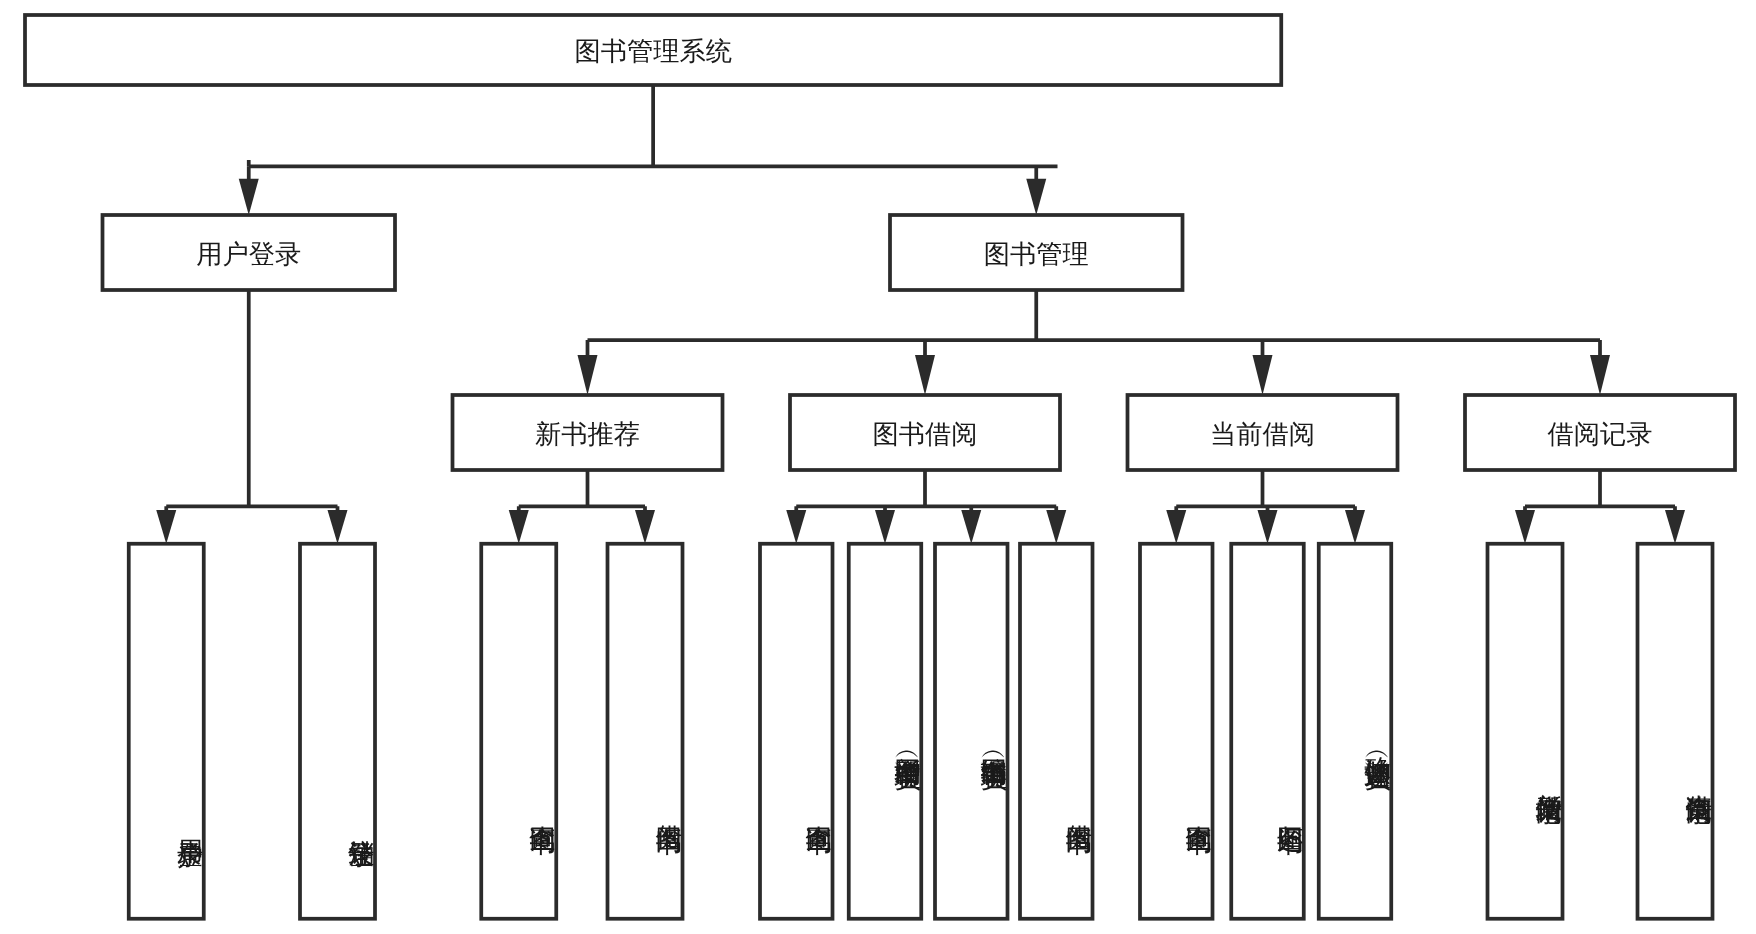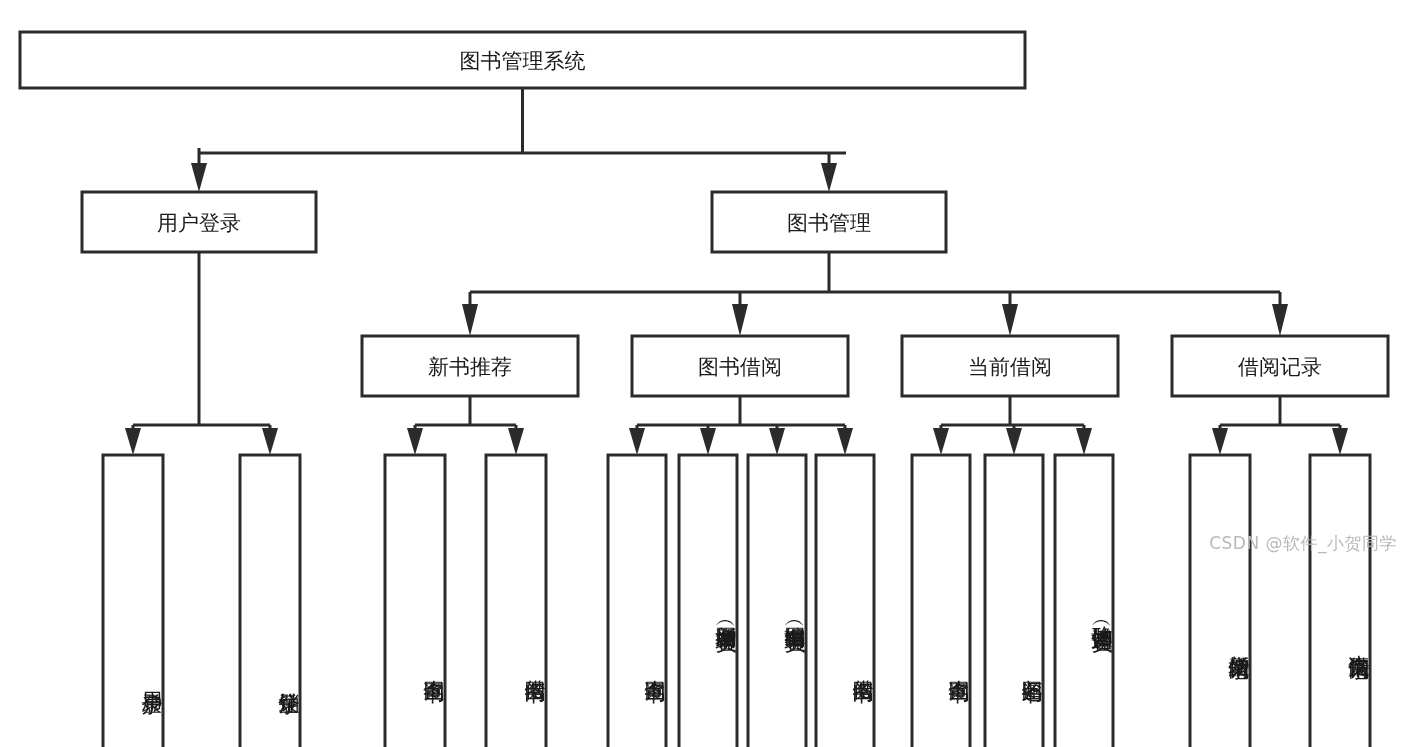--- a/index.html
+++ b/index.html
@@ -11,21 +11,20 @@
     width: 1405px;
     height: 747px;
     font-family: "Liberation Sans", "DejaVu Sans", sans-serif;
     overflow: hidden;
     position: relative;
   }
   #diagram-root {
     position: relative;
     width: 1405px;
     height: 541px;
-    margin-top: 20px;
   }
   svg#tree-svg {
     position: absolute;
     top: 0;
     left: 0;
     width: 1405px;
     height: 747px;
     display: block;
   }
   .node-box {
@@ -211,14 +210,13 @@
   <div class="node-label-v" style="left:608px; top:435px; width:58px; height:300px; padding-top:60px;">查询图书</div>
   <div class="node-label-v" style="left:679px; top:435px; width:58px; height:300px; padding-top:8px;">新增图书（管理员）</div>
   <div class="node-label-v" style="left:748px; top:435px; width:58px; height:300px; padding-top:8px;">编辑图书（管理员）</div>
   <div class="node-label-v" style="left:816px; top:435px; width:58px; height:300px; padding-top:60px;">借阅图书</div>
   <div class="node-label-v" style="left:912px; top:435px; width:58px; height:300px; padding-top:60px;">查询图书</div>
   <div class="node-label-v" style="left:985px; top:435px; width:58px; height:300px; padding-top:60px;">归还图书</div>
   <div class="node-label-v" style="left:1055px; top:435px; width:58px; height:300px; padding-top:8px;">确认归还（管理员）</div>
   <div class="node-label-v" style="left:1190px; top:435px; width:60px; height:300px; padding-top:36px;">新增借阅记录</div>
   <div class="node-label-v" style="left:1310px; top:435px; width:60px; height:300px; padding-top:36px;">查询借阅记录</div>
 
-  <div class="watermark">CSDN @软件_小贺同学</div>
 </div>
 
 </body></html>

